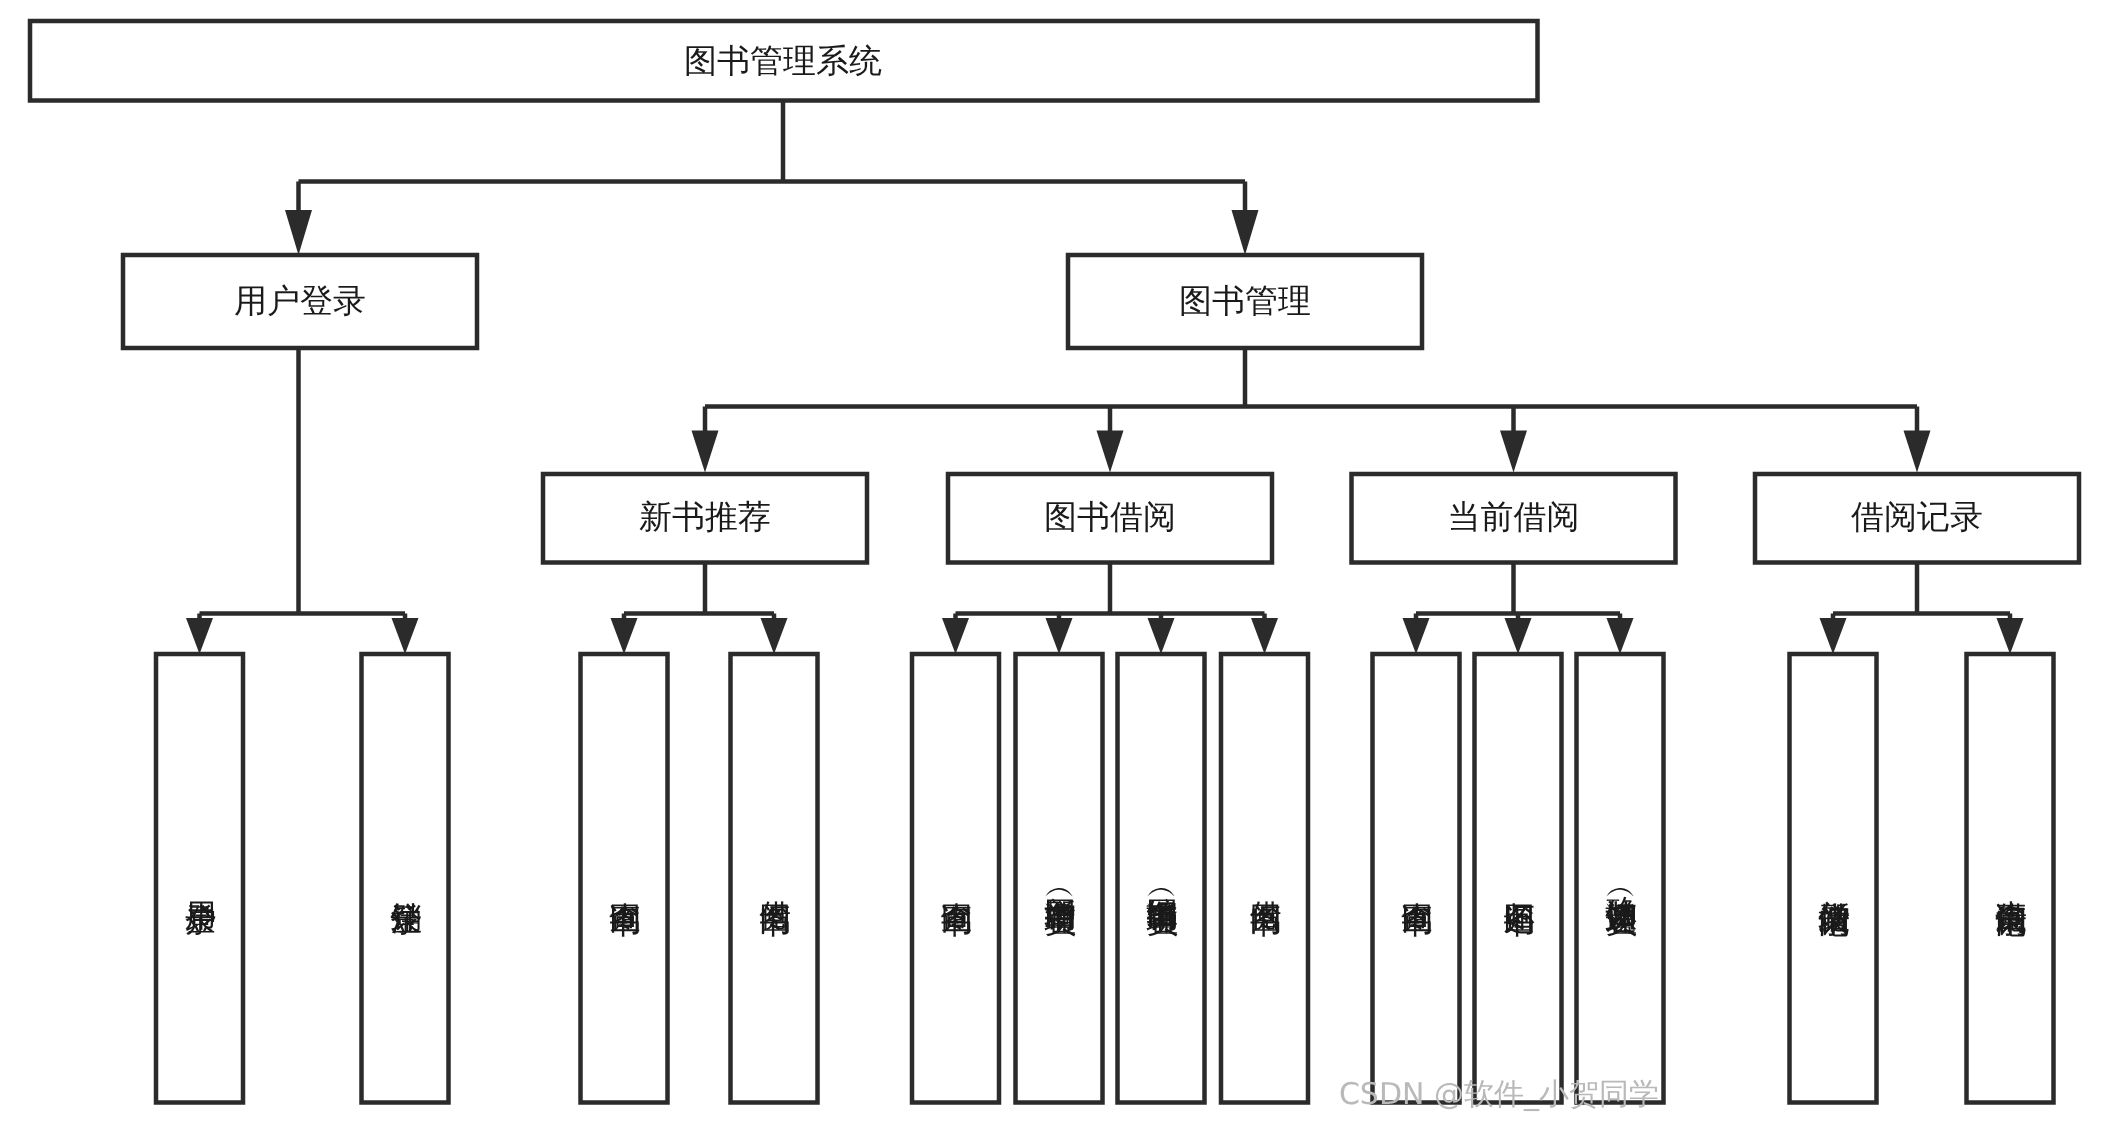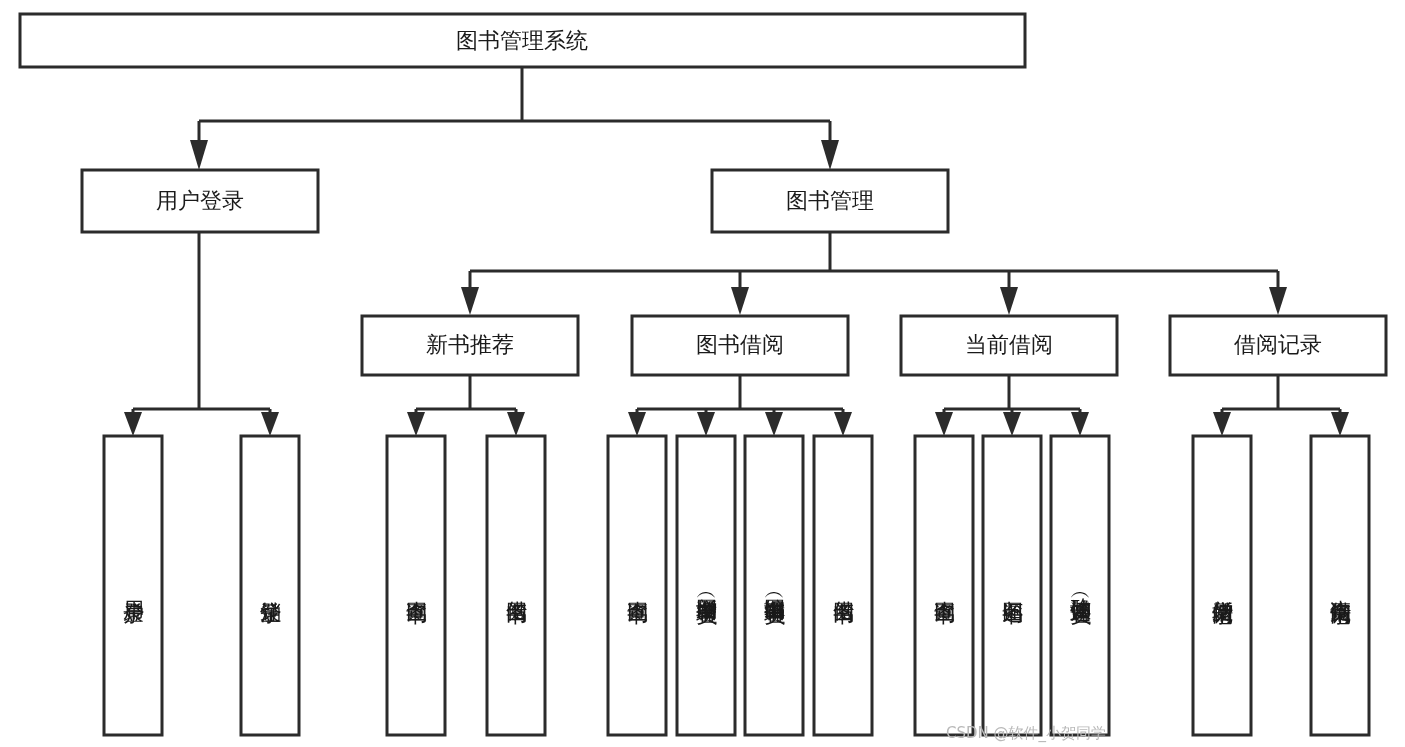--- a/index.html
+++ b/index.html
@@ -62,21 +62,21 @@
     letter-spacing: 1px;
     white-space: nowrap;
     pointer-events: none;
   }
   .watermark {
     position: absolute;
     right: 8px;
     bottom: 4px;
     color: #b9b9b9;
     font-family: "DejaVu Sans", "Liberation Sans", sans-serif;
-    font-size: 15px;
+    font-size: 20px;
     white-space: nowrap;
   }
 </style>
 </head>
 <body>
 
 <div id="diagram-root">
 
   <svg class="diagram-canvas" viewBox="0 0 1405 747">
     <defs></defs>

